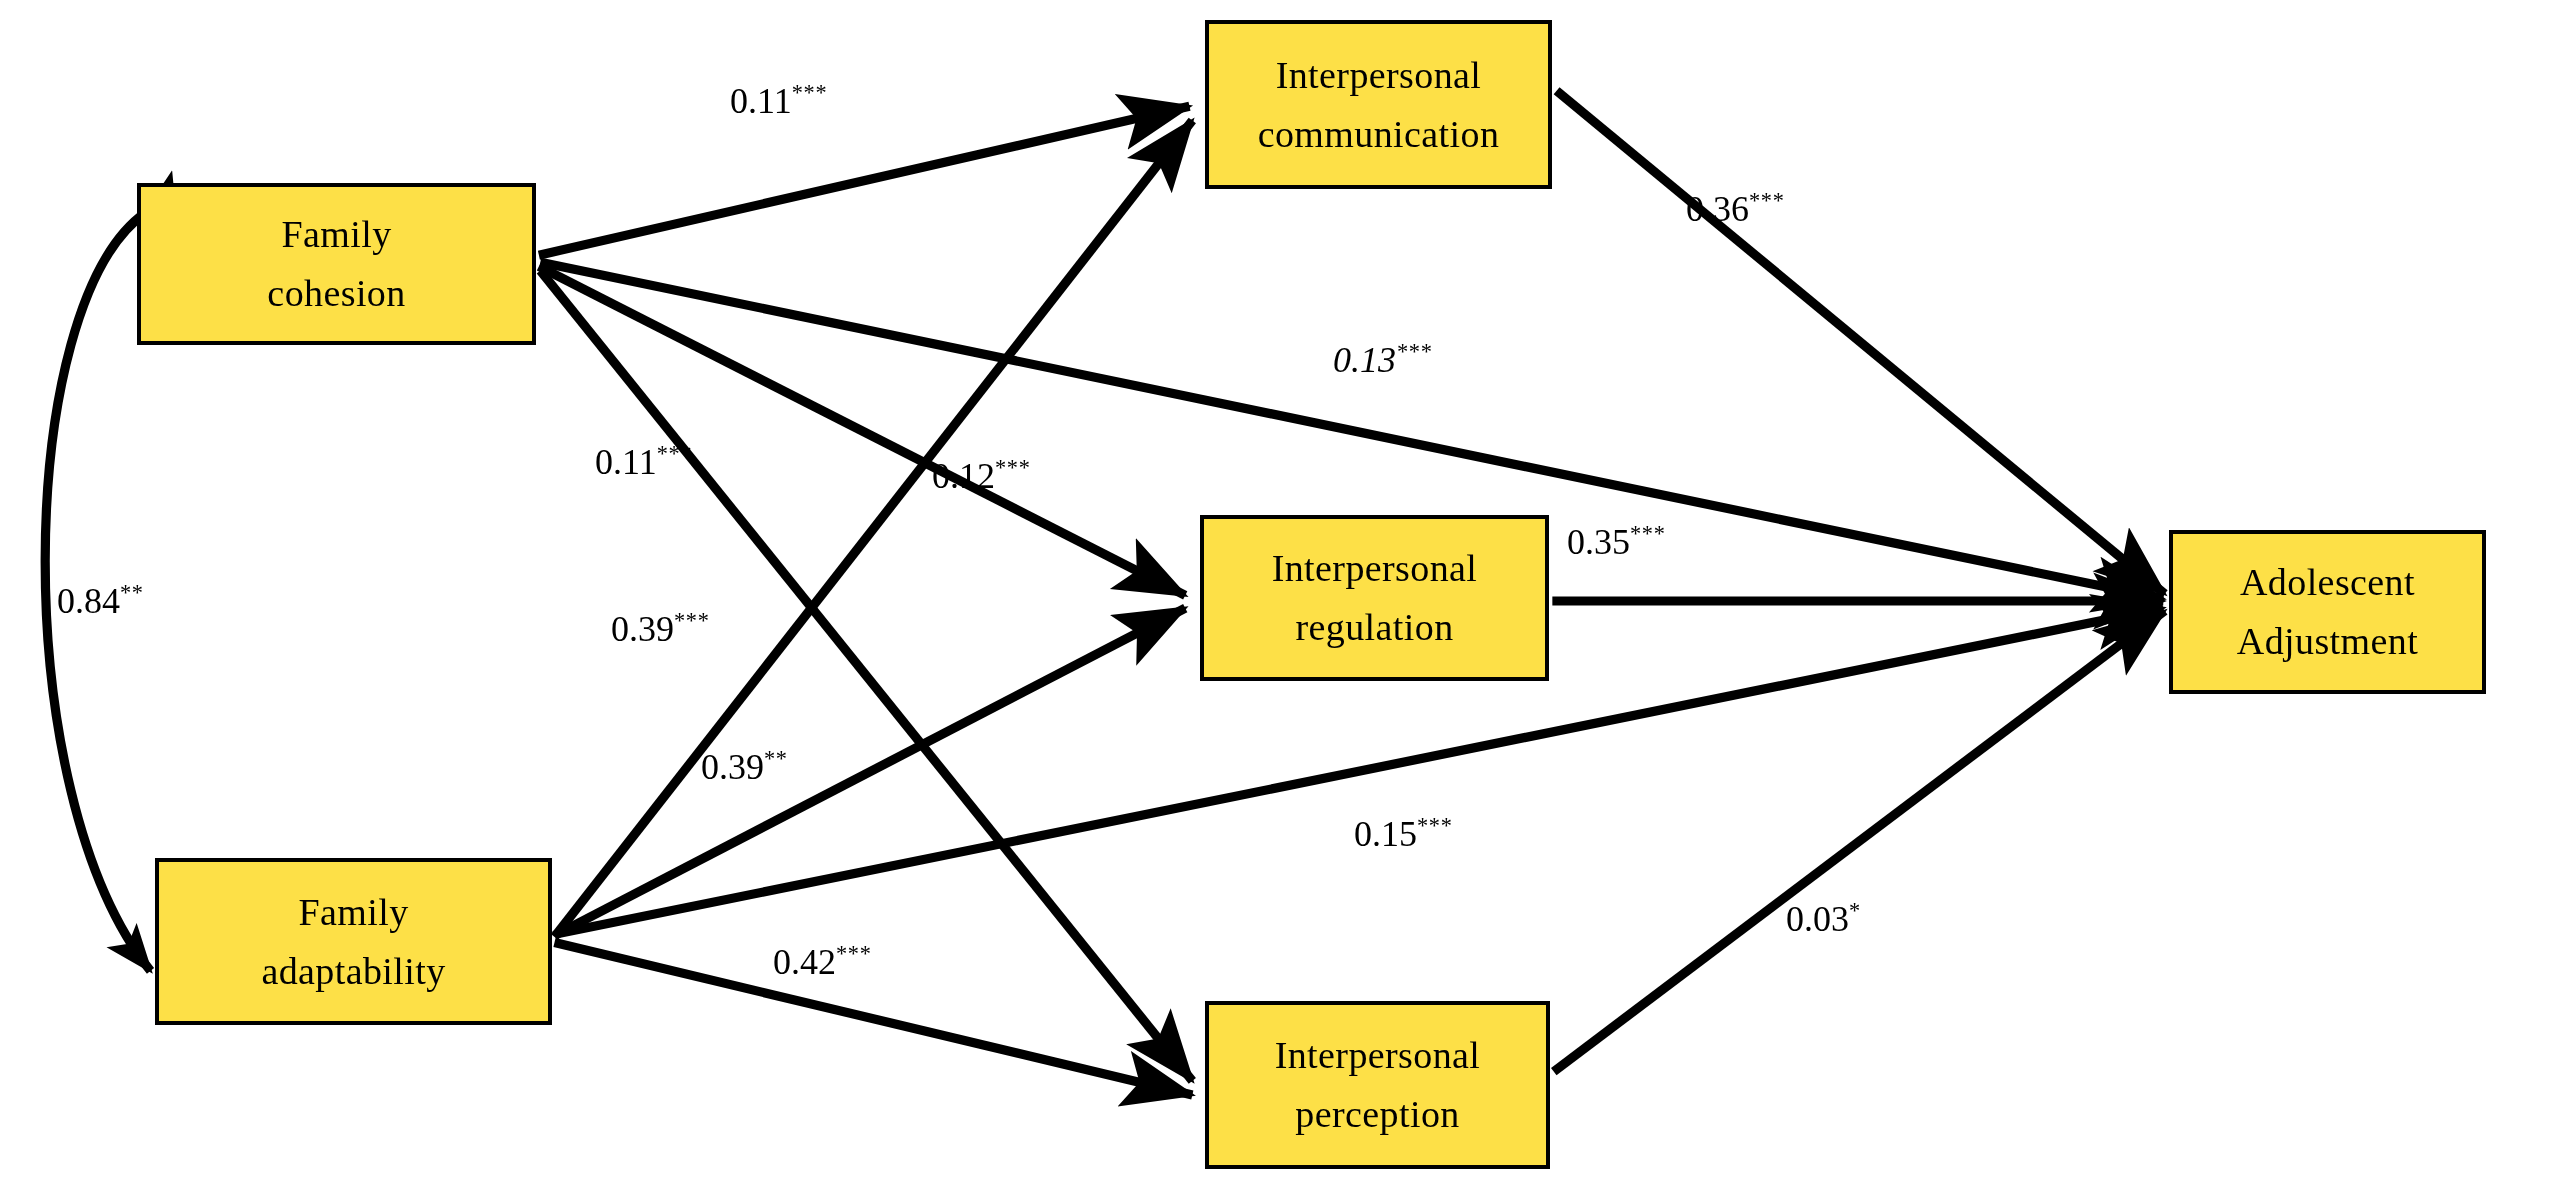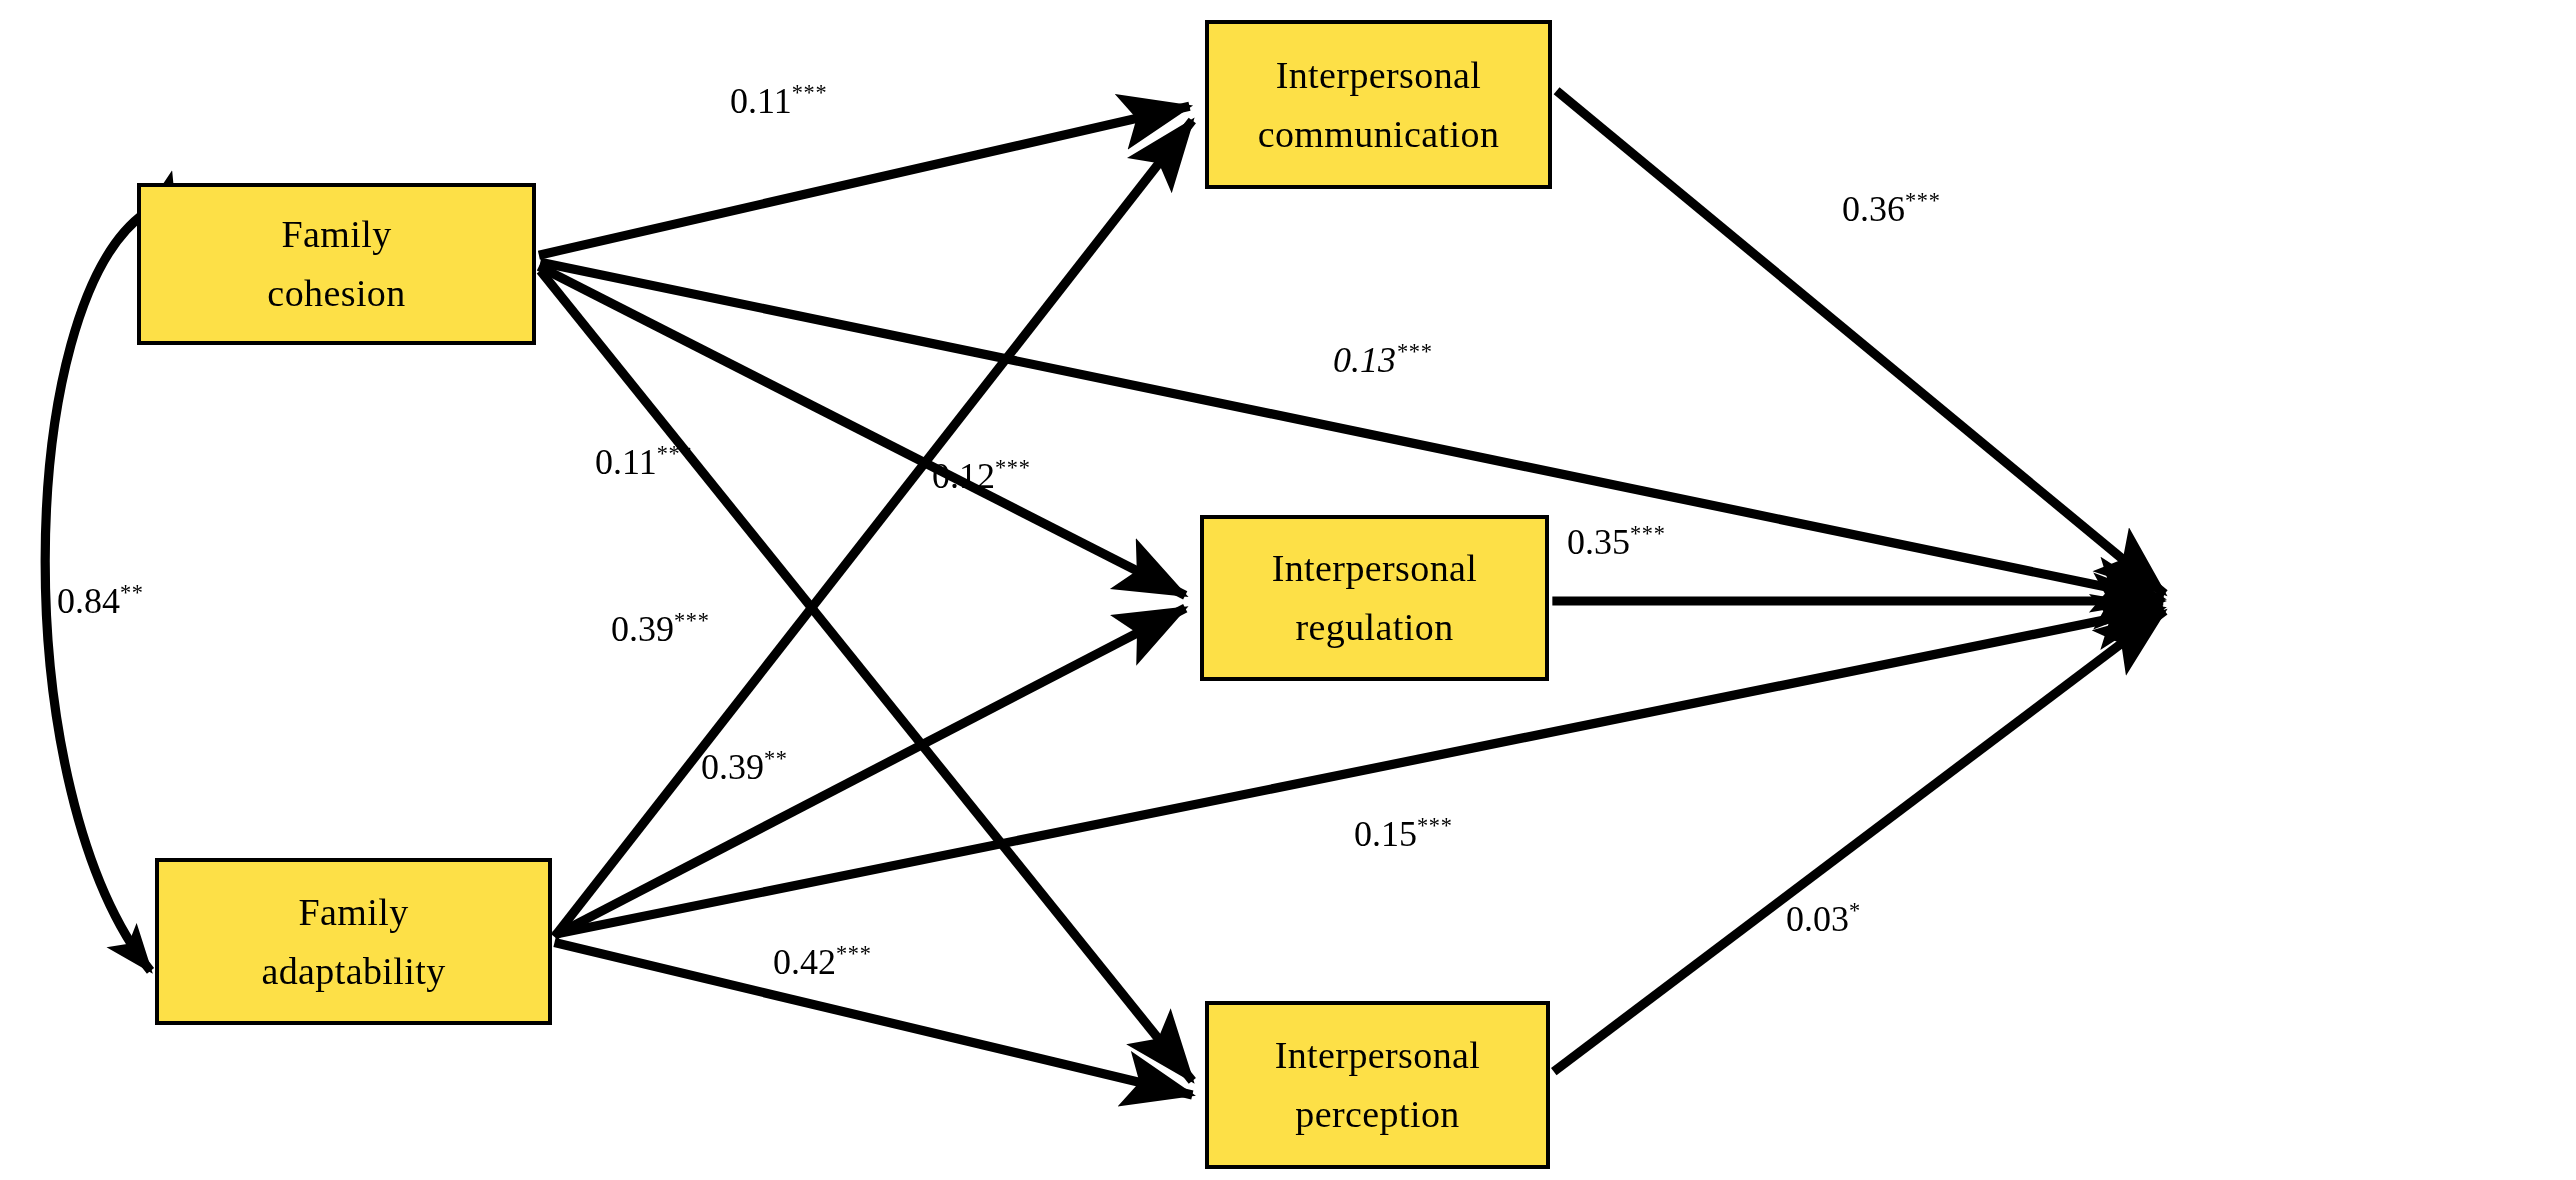--- a/index.html
+++ b/index.html
@@ -112,20 +112,24 @@
   <div class="node-box" style="left:1200px; top:515px; width:349px; height:166px;">
     <span class="node-line">Interpersonal</span>
     <span class="node-line">regulation</span>
   </div>
 
   <div class="node-box" style="left:1205px; top:1001px; width:345px; height:168px;">
     <span class="node-line">Interpersonal</span>
     <span class="node-line">perception</span>
   </div>
 
+  <div class="node-box" style="left:2169px; top:530px; width:317px; height:164px;">
+    <span class="node-line">Adolescent</span>
+    <span class="node-line">Adjustment</span>
+  </div>
 
   <div class="edge-label" style="left:730px; top:82px;">
     <span>0.11</span><sup>***</sup>
   </div>
 
   <div class="edge-label" style="left:932px; top:457px;">
     <span>0.12</span><sup>***</sup>
   </div>
 
   <div class="edge-label" style="left:595px; top:443px;">
@@ -145,21 +149,21 @@
   </div>
 
   <div class="edge-label" style="left:773px; top:943px;">
     <span>0.42</span><sup>***</sup>
   </div>
 
   <div class="edge-label" style="left:1354px; top:815px;">
     <span>0.15</span><sup>***</sup>
   </div>
 
-  <div class="edge-label" style="left:1842px; top:190px;">
+  <div class="edge-label" style="left:1686px; top:190px;">
     <span>0.36</span><sup>***</sup>
   </div>
 
   <div class="edge-label" style="left:1567px; top:523px;">
     <span>0.35</span><sup>***</sup>
   </div>
 
   <div class="edge-label" style="left:1786px; top:900px;">
     <span>0.03</span><sup>*</sup>
   </div>

